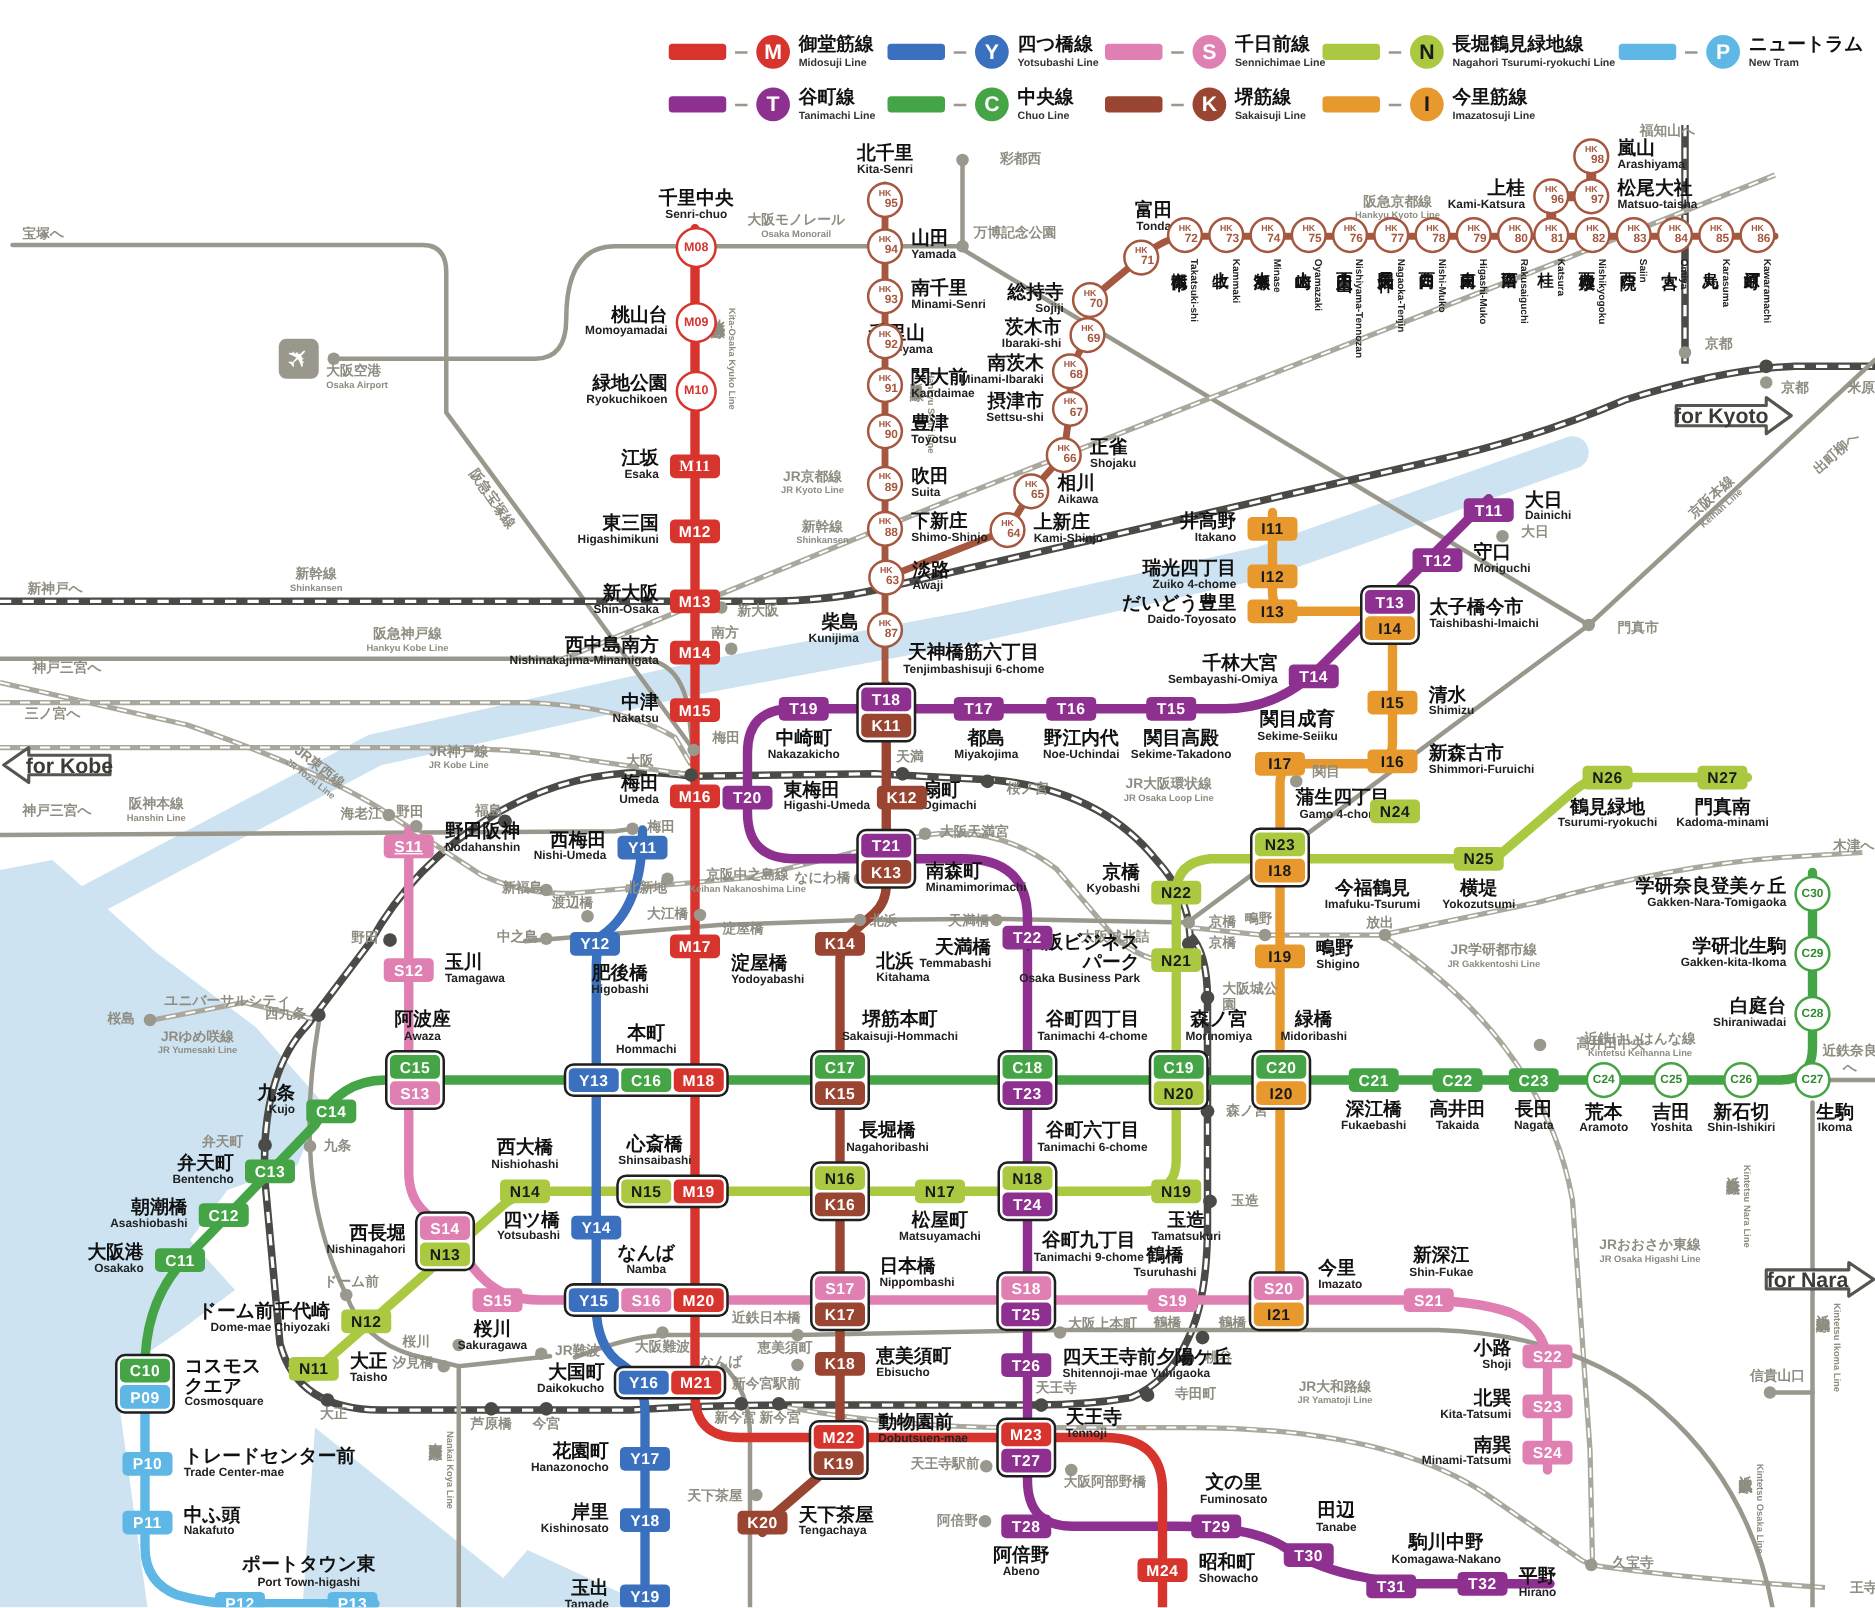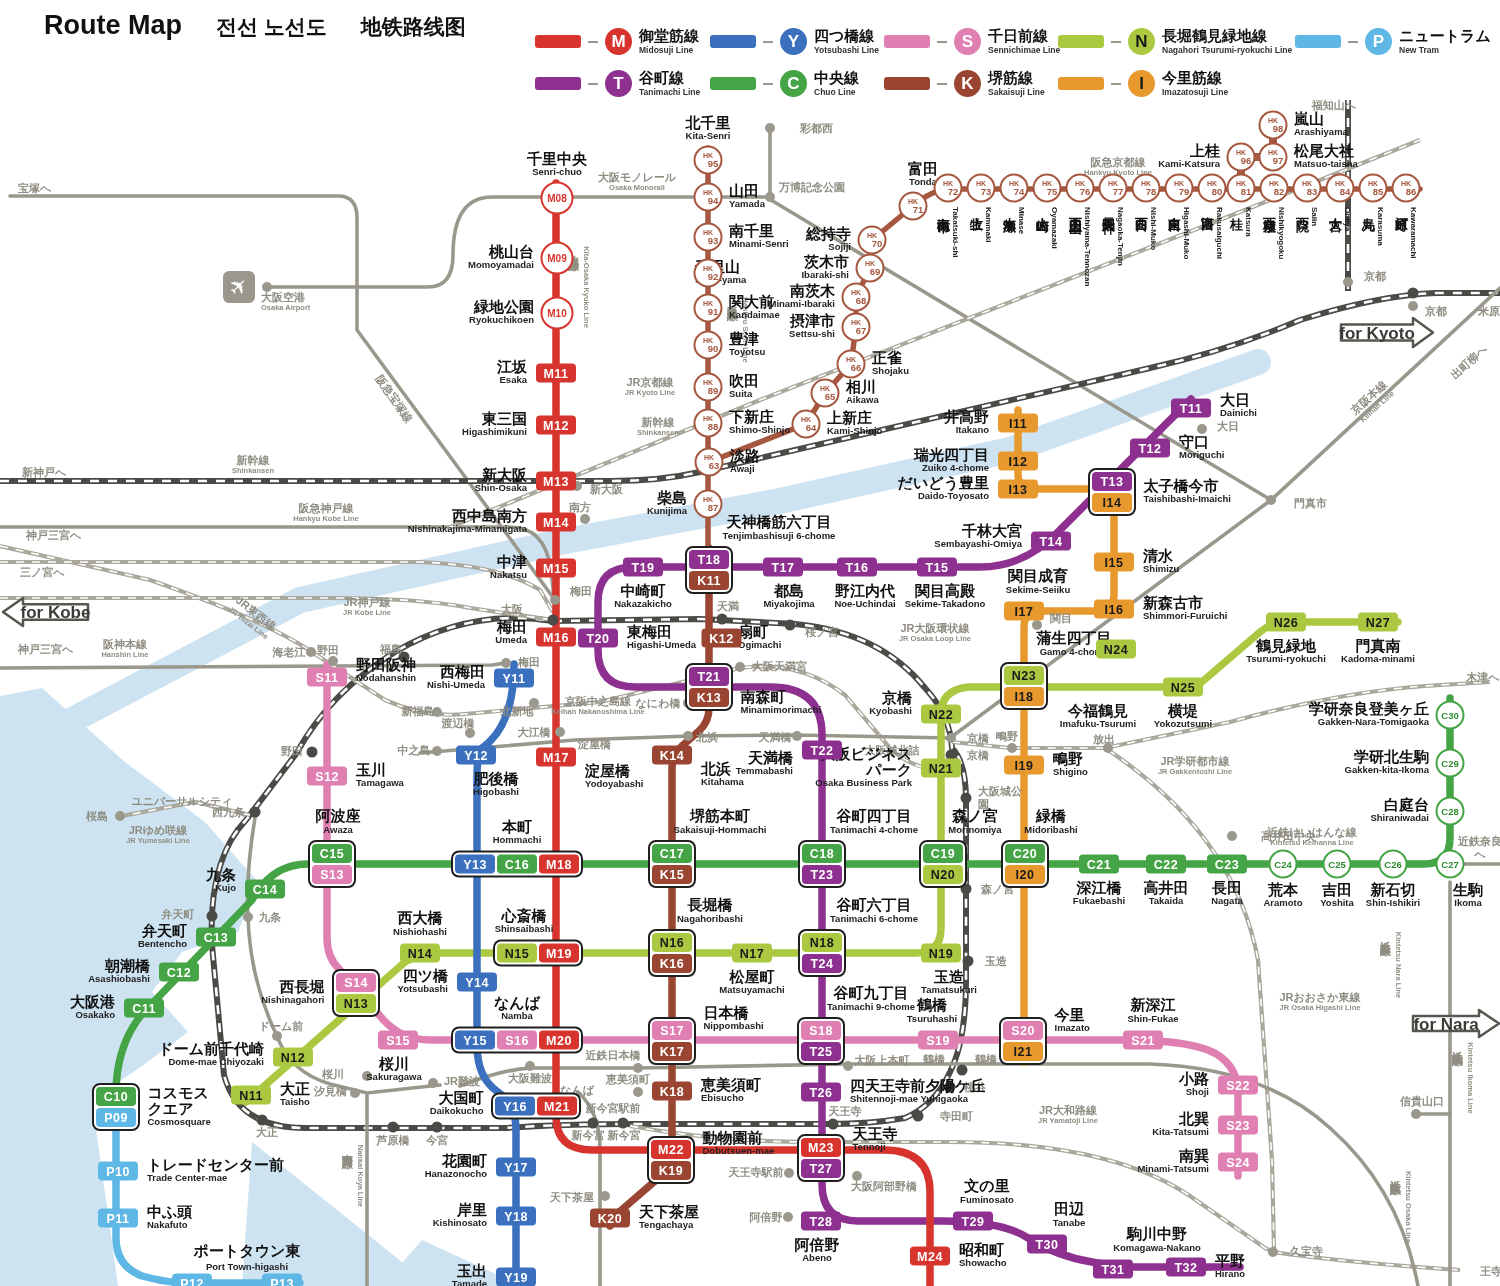--- a/index.html
+++ b/index.html
@@ -184,25 +184,20 @@
         <polygon points="0,5.94 66,5.94 66,0 86,13.5 66,27 66,21.06 0,21.06" fill="#fff" stroke="#57554e" stroke-width="2.5" stroke-linejoin="round"></polygon>
         <text x="33" y="19.5" text-anchor="middle" font-size="17" font-weight="bold" fill="#3a3a36" font-family="&quot;Liberation Sans&quot;,sans-serif">for Nara</text>
       </g>
       <g>
         <rect x="223" y="271" width="32" height="32" rx="6" fill="#9a978c"></rect>
         <text x="239" y="294" text-anchor="middle" font-size="22" fill="#fff" transform="rotate(-45 239 287)">✈</text>
       </g>
     </svg>
 
   <div id="titleBlock">
-    <div class="sub">
-      <span class="en">Route Map</span>
-      <span class="ko">전선 노선도</span>
-      <span class="zh">地铁路线图</span>
-    </div>
   </div>
 
   <div id="legend">
       <div class="lgItem" style="left: 535px; top: 28px;">
         <div class="lgSwatch" style="background: rgb(215, 52, 46);"></div>
         <div class="lgTick"></div>
         <div class="lgCircle" style="background: rgb(215, 52, 46); color: rgb(255, 255, 255);">M</div>
         <div class="lgText">
           <div class="ja">御堂筋線</div>
           <div class="en">Midosuji Line</div>
@@ -300,21 +295,21 @@
         <div class="ja">桃山台</div>
         <div class="en">Momoyamadai</div>
       </div>
       <div class="stn" style="left: 557px; top: 313px;">
         <div class="moC">M10</div>
       </div>
       <div class="slabel nw" style="right: 966px; top: 313px; transform: translateY(-50%); text-align: right;">
         <div class="ja">緑地公園</div>
         <div class="en">Ryokuchikoen</div>
       </div>
-      <div class="stn" style="left: 556px; top: 373px;">
+      <div class="stn" style="left: 556px; top: 373px; font-family: Liberation Serif, serif;">
         <div class="bdg" style="background: rgb(215, 52, 46); color: rgb(255, 255, 255);">M11</div>
       </div>
       <div class="slabel nw" style="right: 973px; top: 373px; transform: translateY(-50%); text-align: right;">
         <div class="ja">江坂</div>
         <div class="en">Esaka</div>
       </div>
       <div class="stn" style="left: 556px; top: 425px;">
         <div class="bdg" style="background: rgb(215, 52, 46); color: rgb(255, 255, 255);">M12</div>
       </div>
       <div class="slabel nw" style="right: 973px; top: 425px; transform: translateY(-50%); text-align: right;">
@@ -1172,21 +1167,21 @@
         <div class="en">Gakken-kita-Ikoma</div>
       </div>
       <div class="stn" style="left: 1450px; top: 715px;">
         <div class="ckC">C30</div>
       </div>
       <div class="slabel nw" style="right: 71px; top: 715px; transform: translateY(-50%); text-align: right;">
         <div class="ja">学研奈良登美ヶ丘</div>
         <div class="en">Gakken-Nara-Tomigaoka</div>
       </div>
       <div class="stn" style="left: 327px; top: 677px;">
-        <div class="bdg" style="background: rgb(224, 128, 178); color: rgb(255, 255, 255);">S11</div>
+        <div class="bdg" style="background: rgb(224, 128, 178); color: rgb(255, 255, 255); text-decoration: underline;">S11</div>
       </div>
       <div class="slabel nw" style="left: 356px; top: 671px; transform: translateY(-50%); text-align: left;">
         <div class="ja">野田阪神</div>
         <div class="en">Nodahanshin</div>
       </div>
       <div class="stn" style="left: 327px; top: 776px;">
         <div class="bdg" style="background: rgb(224, 128, 178); color: rgb(255, 255, 255);">S12</div>
       </div>
       <div class="slabel nw" style="left: 356px; top: 776px; transform: translateY(-50%); text-align: left;">
         <div class="ja">玉川</div>

